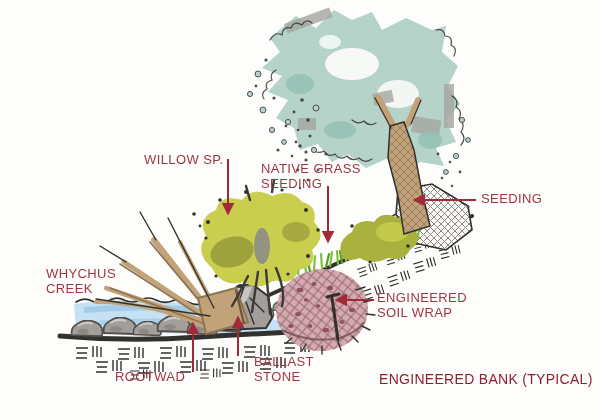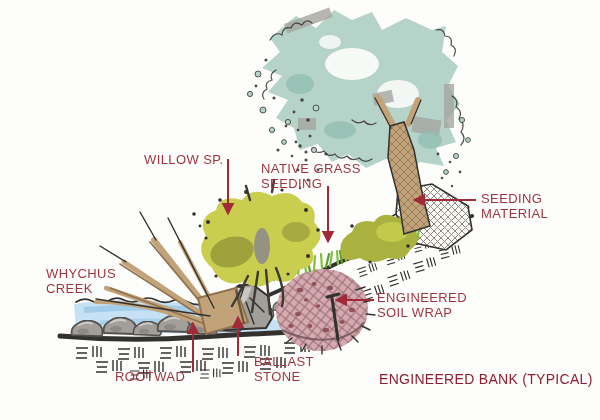--- a/index.html
+++ b/index.html
@@ -338,21 +338,20 @@
     <span class="ln">WILLOW SP.</span>
   </div>
 
   <div class="label" style="left:261px; top:161px;">
     <span class="ln">NATIVE GRASS</span>
     <span class="ln">SEEDING</span>
   </div>
 
   <div class="label" style="left:481px; top:191px;">
     <span class="ln">SEEDING</span>
-    <span class="ln">MATERIAL</span>
   </div>
 
   <div class="label" style="left:46px; top:266px;">
     <span class="ln">WHYCHUS</span>
     <span class="ln">CREEK</span>
   </div>
 
   <div class="label" style="left:377px; top:290px;">
     <span class="ln">ENGINEERED</span>
     <span class="ln">SOIL WRAP</span>

